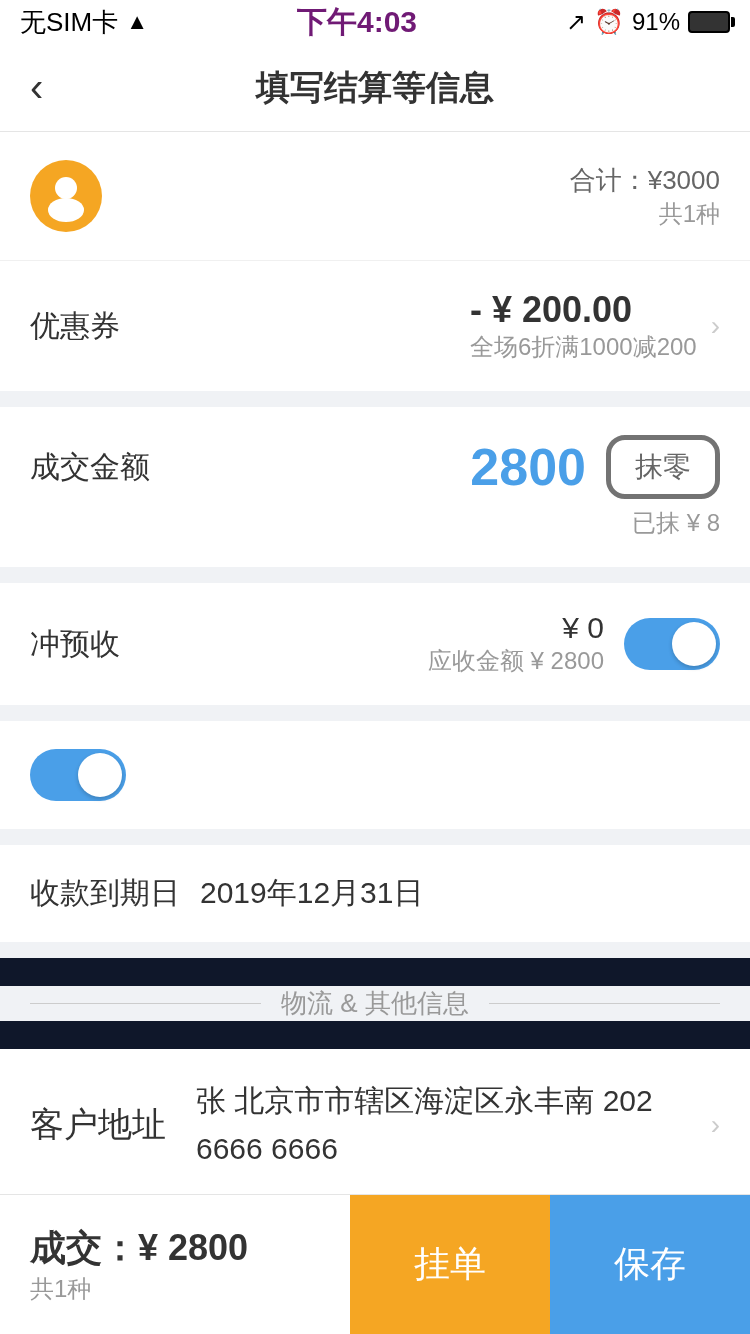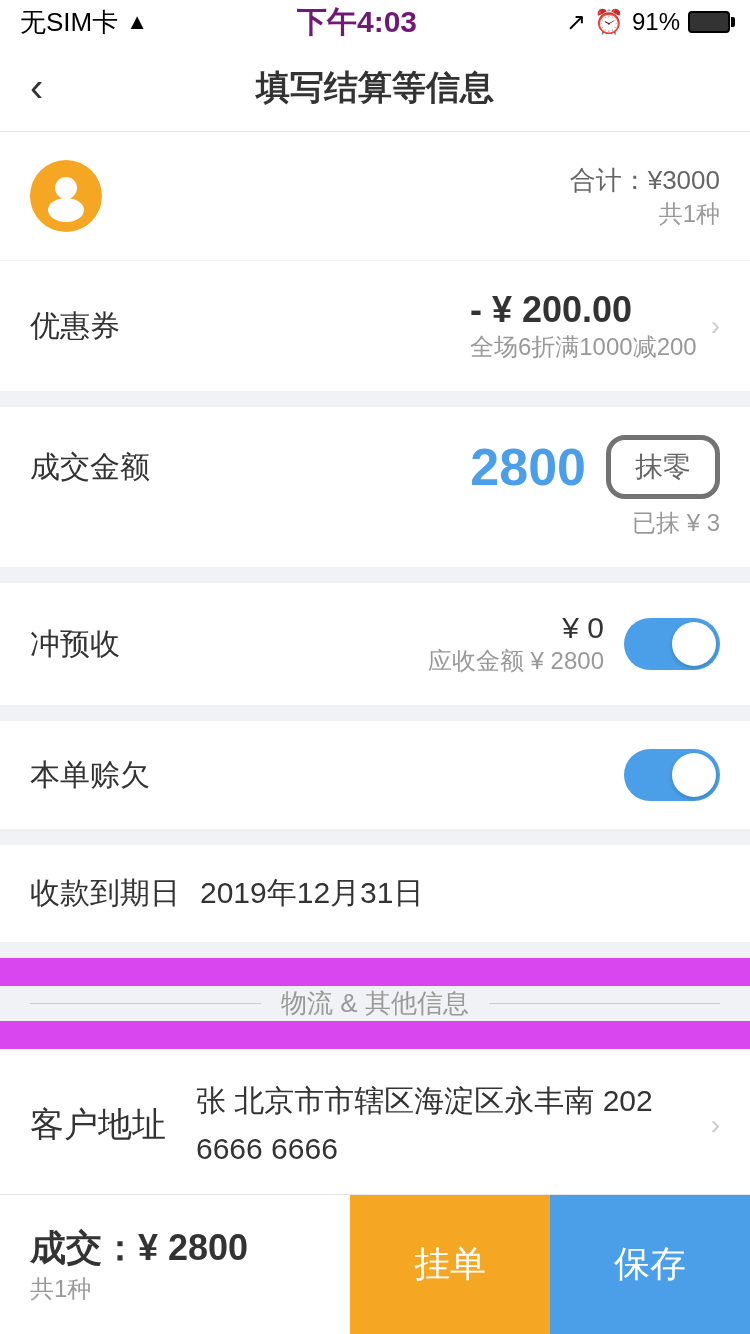--- a/index.html
+++ b/index.html
@@ -324,21 +324,21 @@
       flex: 1;
       height: 1px;
       background: #ccc;
     }
     .divider-text {
       font-size: 26px;
       color: #999;
       padding: 0 20px;
     }
     .logistics-section {
-      background: #d946ef;
+      background: #0f172a;
       padding: 28px 0;
     }
 
     
     .address-section {
       background: #fff;
       padding: 28px 30px;
       display: flex;
       align-items: center;
       justify-content: space-between;
@@ -470,39 +470,38 @@
   </div>
 
   <div class="amount-section">
     <div class="amount-row">
       <div class="amount-label">成交金额</div>
       <div class="amount-right">
         <div class="amount-value">2800</div>
         <button class="round-btn">抹零</button>
       </div>
     </div>
-    <div class="amount-sub">已抹  ¥ 3</div>
+    <div class="amount-sub">已抹  ¥ 8</div>
   </div>
 
   <div class="prereceive-section">
     <div class="prereceive-row">
       <div class="prereceive-label">冲预收</div>
       <div class="prereceive-right">
         <div class="prereceive-amount">
           <div class="prereceive-value">¥ 0</div>
           <div class="prereceive-sub">应收金额 ¥ 2800</div>
         </div>
         <div class="toggle"></div>
       </div>
     </div>
   </div>
 
   <div class="debt-section">
     <div class="debt-row">
-      <div class="debt-label">本单赊欠</div>
       <div class="toggle"></div>
     </div>
   </div>
 
   <div class="duedate-section">
     <div class="duedate-row">
       <div class="duedate-label">收款到期日</div>
       <div class="duedate-value">2019年12月31日</div>
     </div>
   </div>

